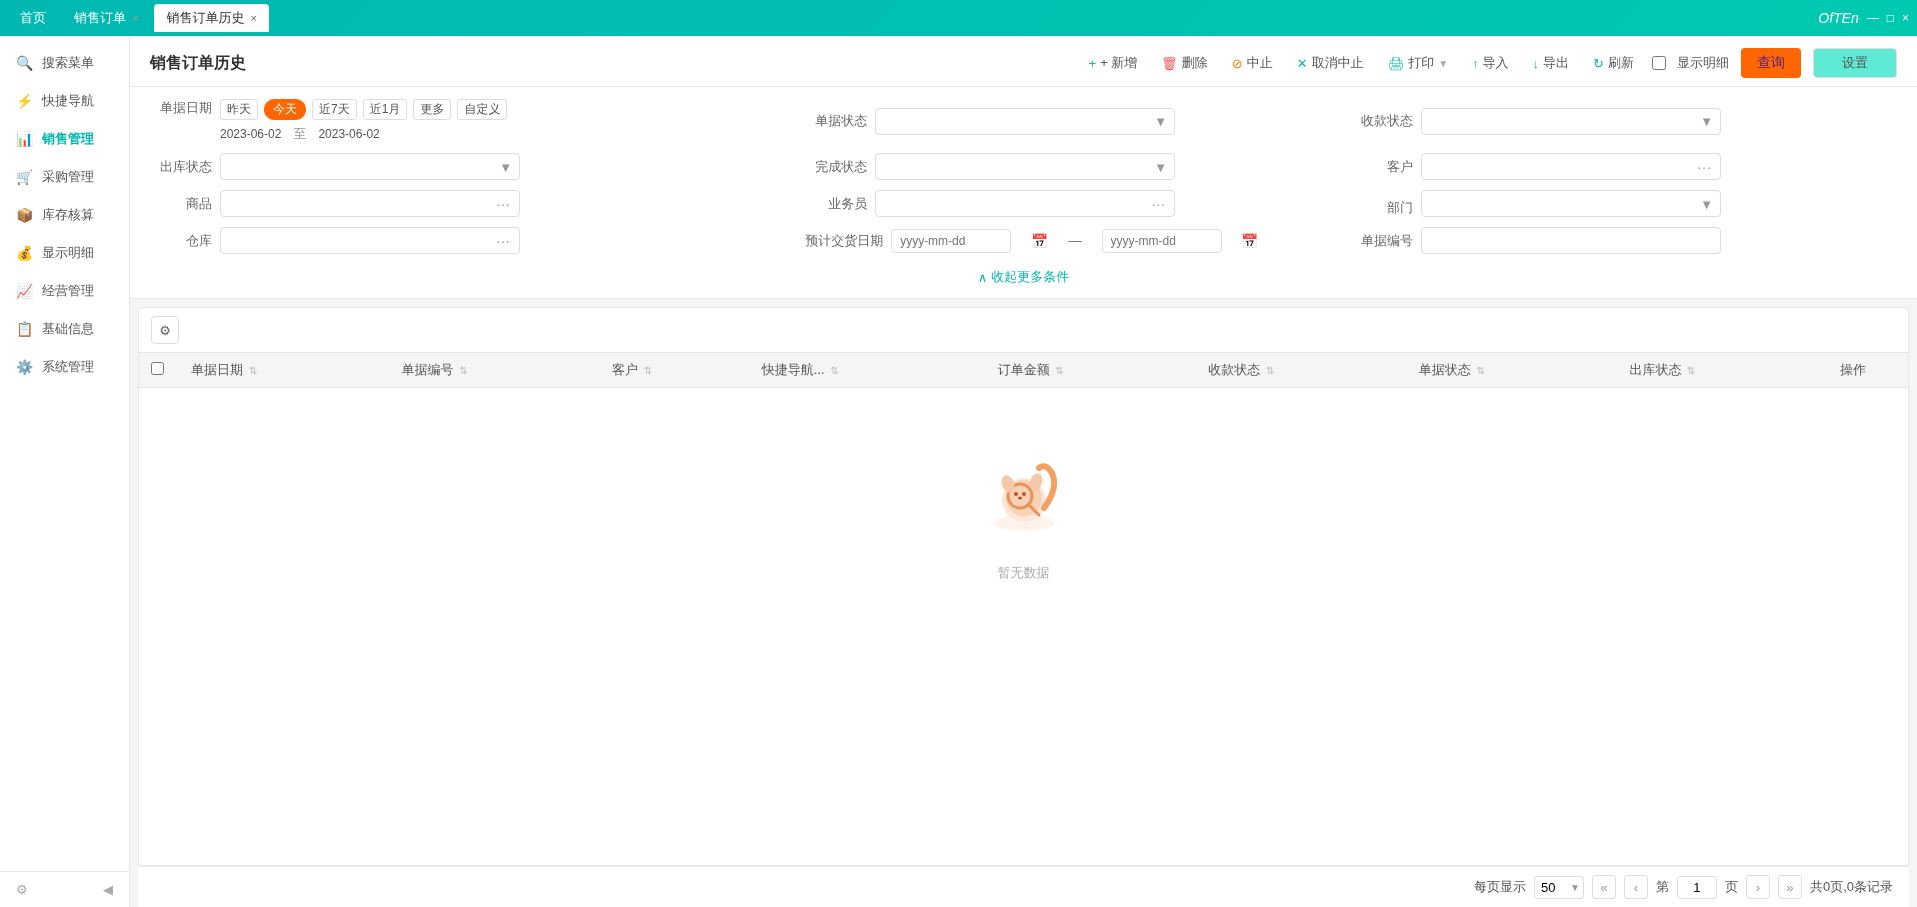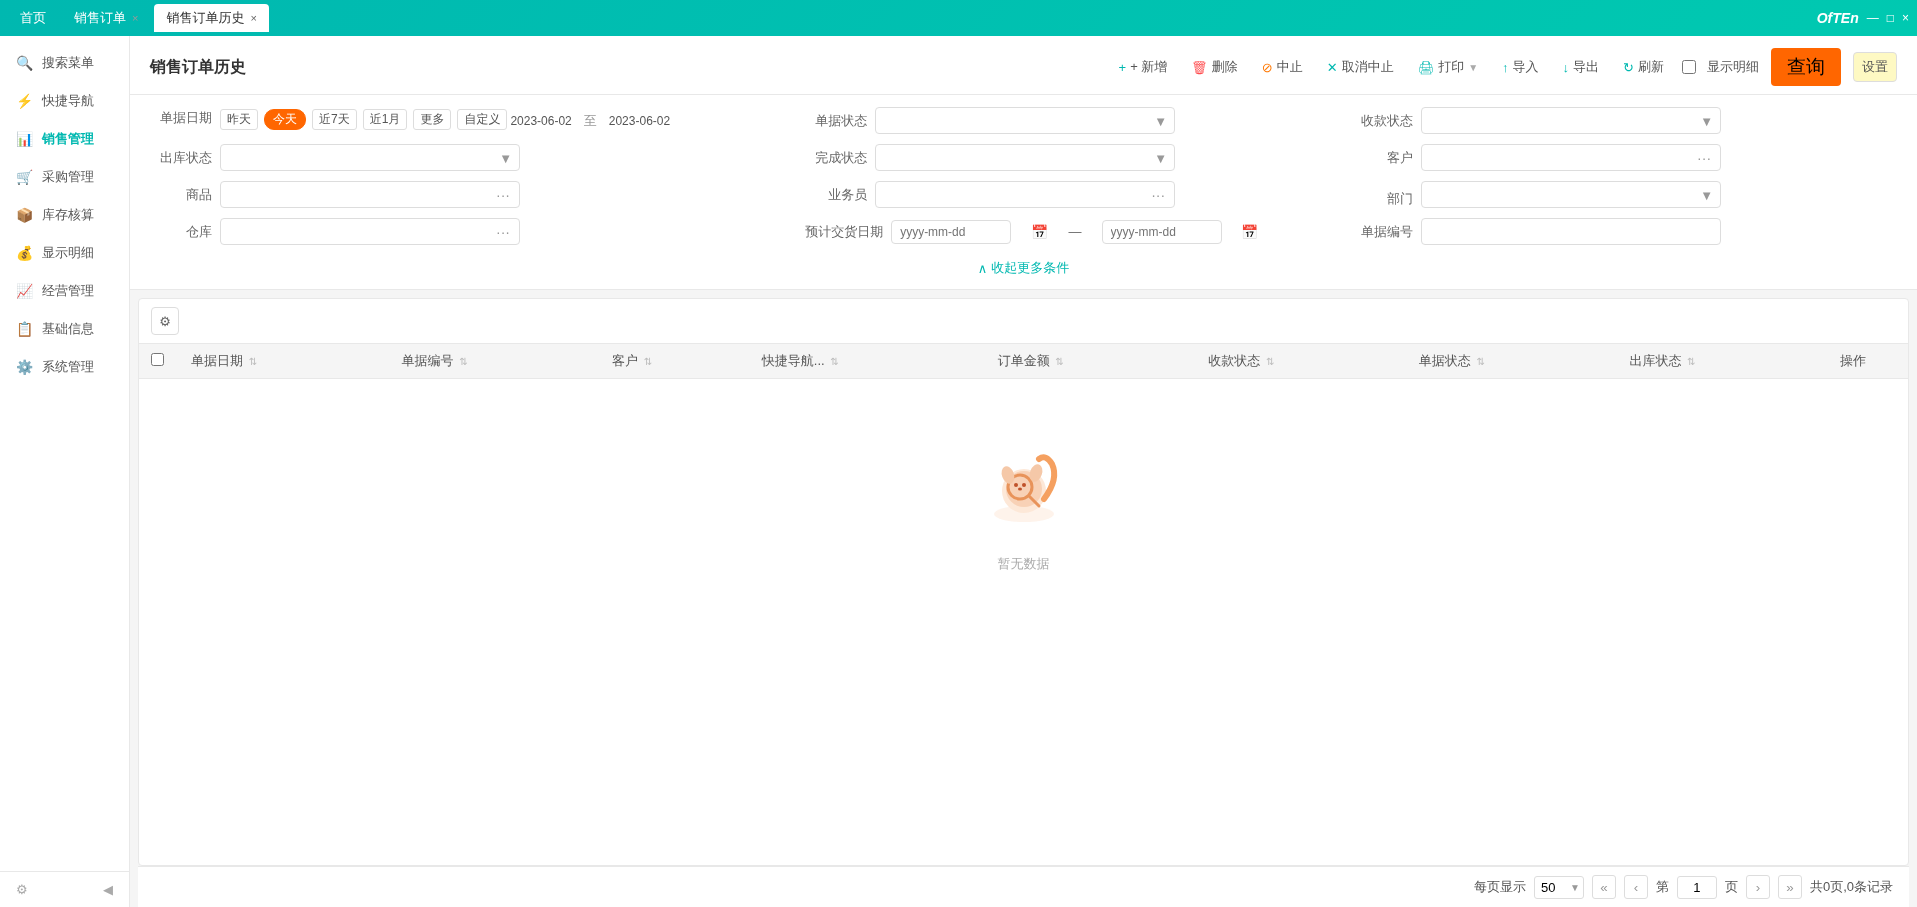--- a/index.html
+++ b/index.html
@@ -113,33 +113,33 @@
       align-items: center;
       gap: 4px;
       cursor: pointer;
       color: #555;
       font-size: 13px;
       padding: 4px 6px;
       border-radius: 3px;
     }
     .btn-query {
       background: #ff6600;
-      color: #000000;
+      color: #4c1d95;
       border: none;
       border-radius: 4px;
       padding: 6px 16px;
       cursor: pointer;
-      font-size: 19px;
+      font-size: 14px;
     }
     .btn-settings {
-      background: #fef9c3;
+      background: #5eead4;
       color: #555;
       border: 1px solid #ddd;
       border-radius: 4px;
-      padding: 5px 8px;
+      padding: 5px 28px;
       cursor: pointer;
       font-size: 13px;
     }
     .display-toggle {
       display: flex;
       align-items: center;
       gap: 11px;
       font-size: 13px;
       color: #555;
     }
@@ -364,21 +364,21 @@
   </div>
   <div class="tab-item">
     <span>销售订单</span>
     <span class="close-icon">×</span>
   </div>
   <div class="tab-item active">
     <span>销售订单历史</span>
     <span class="close-icon">×</span>
   </div>
   <div class="top-right">
-    <span style="font-style:italic;font-weight:bold;color:#fff;font-size:14px;">OfTEn</span>
+    <span style="font-style:italic;font-weight:normal;color:#fff;font-size:14px;">OfTEn</span>
     <span style="cursor:pointer;">—</span>
     <span style="cursor:pointer;">□</span>
     <span style="cursor:pointer;">×</span>
   </div>
 </div>
 
 <div class="main-layout">
 
   <div class="sidebar">
     <div class="sidebar-item">
@@ -469,21 +469,21 @@
         <button class="btn-settings">设置</button>
       </div>
     </div>
 
     <div class="filter-section">
 
       <div class="filter-row">
 
         <div style="display:flex;align-items:flex-start;flex:1.2;">
           <span class="filter-label">单据日期</span>
-          <div style="display:flex;gap:3px;">
+          <div style="display:flex;flex-direction:column;gap:3px;">
             <div class="date-preset-row">
               <button class="date-preset-btn">昨天</button>
               <button class="date-preset-btn active">今天</button>
               <button class="date-preset-btn">近7天</button>
               <button class="date-preset-btn">近1月</button>
               <button class="date-preset-btn">更多</button>
               <button class="date-preset-btn">自定义</button>
             </div>
             <div class="date-input-row">
               <span style="font-size:12px;color:#555;">2023-06-02</span>

